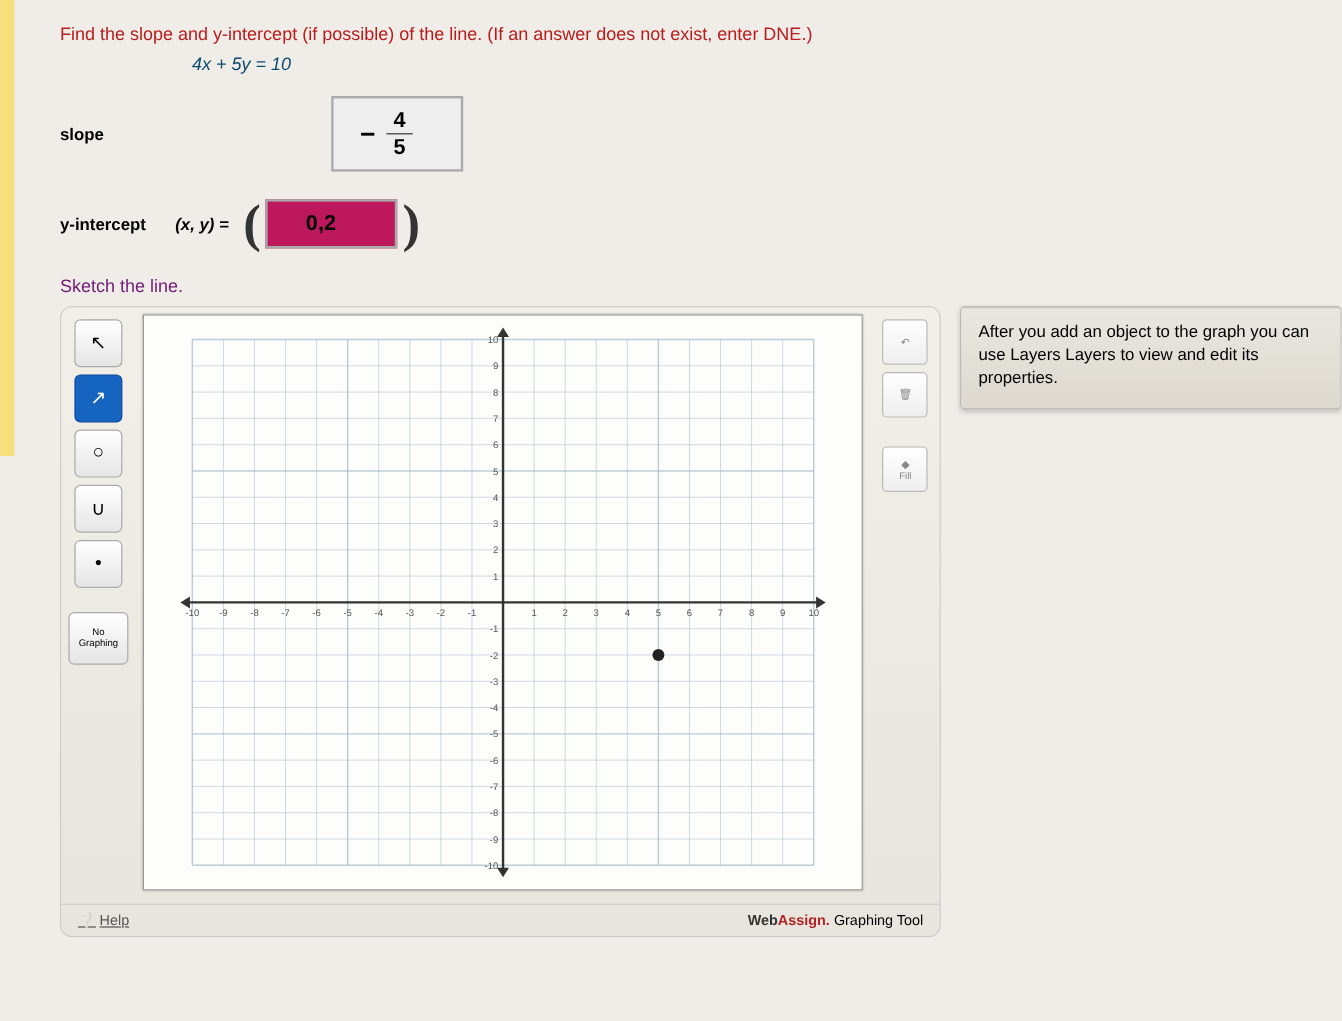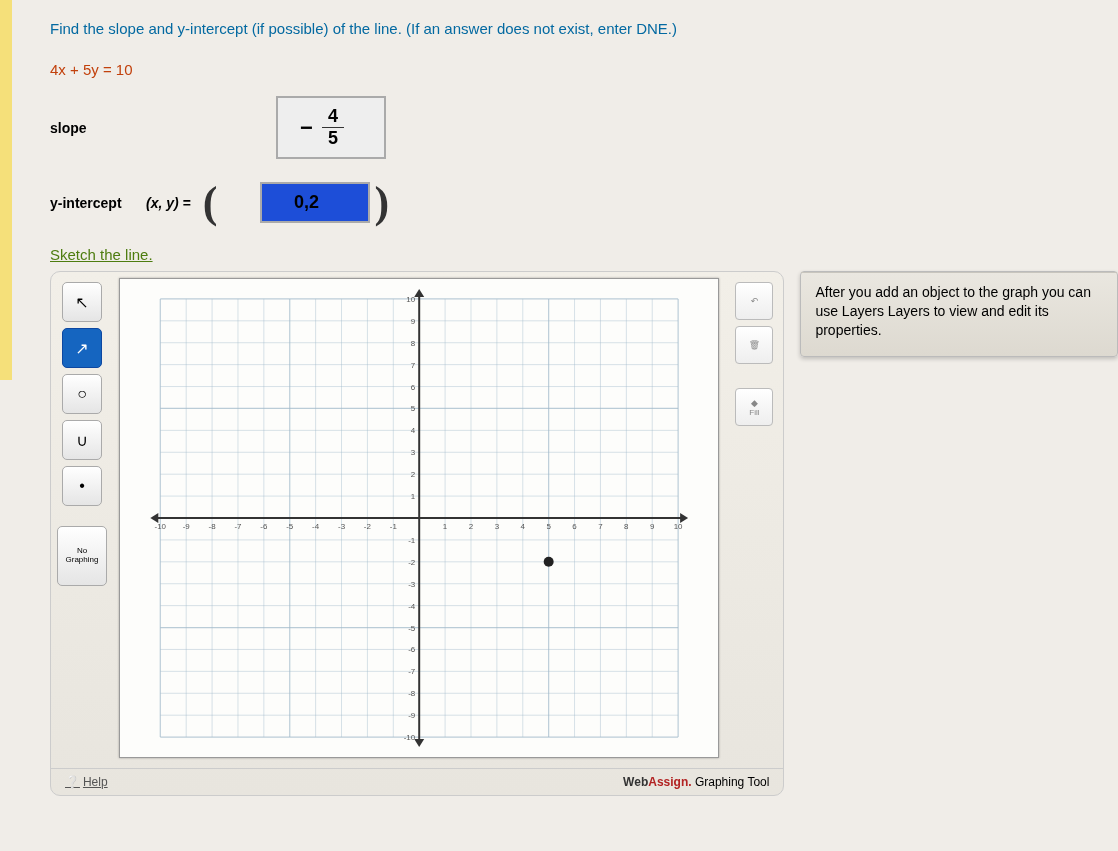--- a/index.html
+++ b/index.html
@@ -1,38 +1,38 @@
 <!DOCTYPE html>
 <html><head>
 <meta charset="utf-8">
 <style>
 * { box-sizing: border-box; margin: 0; padding: 0; }
 body { font-family: Arial, Helvetica, sans-serif; background: #f0ede8; width: 1118px; height: 851px; position: relative; padding: 20px 0 0 30px; }
 .yellow-bar { position: absolute; left: 0; top: 0; width: 12px; height: 380px; background: #f5e07a; }
 .content { padding-left: 20px; }
-.instr { font-size: 15px; color: #0369a1; margin-bottom: 24px; }
-.equation { color: #c2410c; font-size: 15px; margin-bottom: 18px; }
+.instr { font-size: 15px; color: #b91c1c; margin-bottom: 8px; }
+.equation { color: #0c4a6e; font-size: 15px; font-style: italic; margin-left: 110px; margin-bottom: 18px; }
 .row { display: flex; align-items: center; margin-bottom: 18px; font-weight: bold; }
 .lbl { font-size: 14px; width: 96px; }
 .eqpref { font-size: 14px; font-style: italic; margin-right: 8px; }
 .answer-box { border: 2px solid #aaa; background: #eee; padding: 8px 36px 8px 18px; font-size: 18px; min-width: 110px; display: inline-block; text-align: center; }
-.answer-box.input { background: #1d4ed8; margin-left: 39px; }
+.answer-box.input { background: #be185d; }
 .fraction { display: inline-block; vertical-align: middle; text-align: center; position: relative; }
 .fraction .num { display: block; border-bottom: 1.5px solid #333; padding: 0 6px; }
 .fraction .den { display: block; padding: 0 6px; }
 .neg { font-size: 22px; margin-right: 4px; vertical-align: middle; }
 .paren { font-size: 44px; font-family: "Times New Roman", serif; color: #333; padding: 0 4px; }
-.subhdr { font-size: 15px; color: #4d7c0f; margin: 10px 0 8px 0; text-decoration: underline; }
+.subhdr { font-size: 15px; color: #701a75; margin: 10px 0 8px 0; }
 .graph-wrap { display: flex; align-items: flex-start; }
 .graph-box { width: 740px; background: linear-gradient(#f2efe8,#e8e5de); border: 1px solid #ccc; border-radius: 10px; display: flex; flex-direction: column; }
 .graph-main { display: flex; flex: 1; }
 .toolbar { width: 62px; padding: 10px 6px; display: flex; flex-direction: column; gap: 6px; align-items: center; }
 .tool-btn { width: 40px; height: 40px; background: linear-gradient(#fff,#e5e5e5); border: 1px solid #aaa; border-radius: 5px; display: flex; align-items: center; justify-content: center; font-size: 16px; cursor: pointer; }
 .tool-btn.active { background: #1565c0; color: #fff; border-color: #0d47a1; }
-.tool-btn.nosol { width: 50px; height: 60px; font-size: 8px; text-align: center; line-height: 1.1; flex-direction: column; }
+.tool-btn.nosol { width: 50px; height: 44px; font-size: 8px; text-align: center; line-height: 1.1; flex-direction: column; }
 .canvas-area { flex: 1; position: relative; padding: 6px; }
 .right-tools { width: 58px; padding: 10px 6px; display: flex; flex-direction: column; gap: 6px; align-items: center; }
 .rt-btn { width: 38px; height: 38px; background: linear-gradient(#fff,#eee); border: 1px solid #bbb; border-radius: 4px; font-size: 9px; display: flex; align-items: center; justify-content: center; flex-direction: column; cursor: pointer; color: #888; }
 .graph-footer { display: flex; justify-content: space-between; align-items: center; padding: 6px 14px; border-top: 1px solid #ccc; font-size: 12px; }
 .help-link { color: #555; font-size: 12px; text-decoration: underline; display: inline-flex; align-items: center; gap: 3px; }
 .layers-panel { width: 320px; margin-left: 16px; background: linear-gradient(#eae7e0,#ddd9d0); border: 1px solid #bbb; border-radius: 4px; box-shadow: 0 2px 4px rgba(0,0,0,0.2); }
 .layers-hdr { padding: 10px 14px; font-weight: bold; font-size: 15px; display: flex; justify-content: space-between; align-items: center; }
 .collapse-btn { font-size: 14px; color: #555; }
 .layers-body { padding: 10px 14px 16px; font-size: 14px; line-height: 1.35; border-top: 1px solid #c8c5bd; }
 svg.grid { width: 100%; height: 480px; background: #fdfdfb; border: 1px solid #999; }

